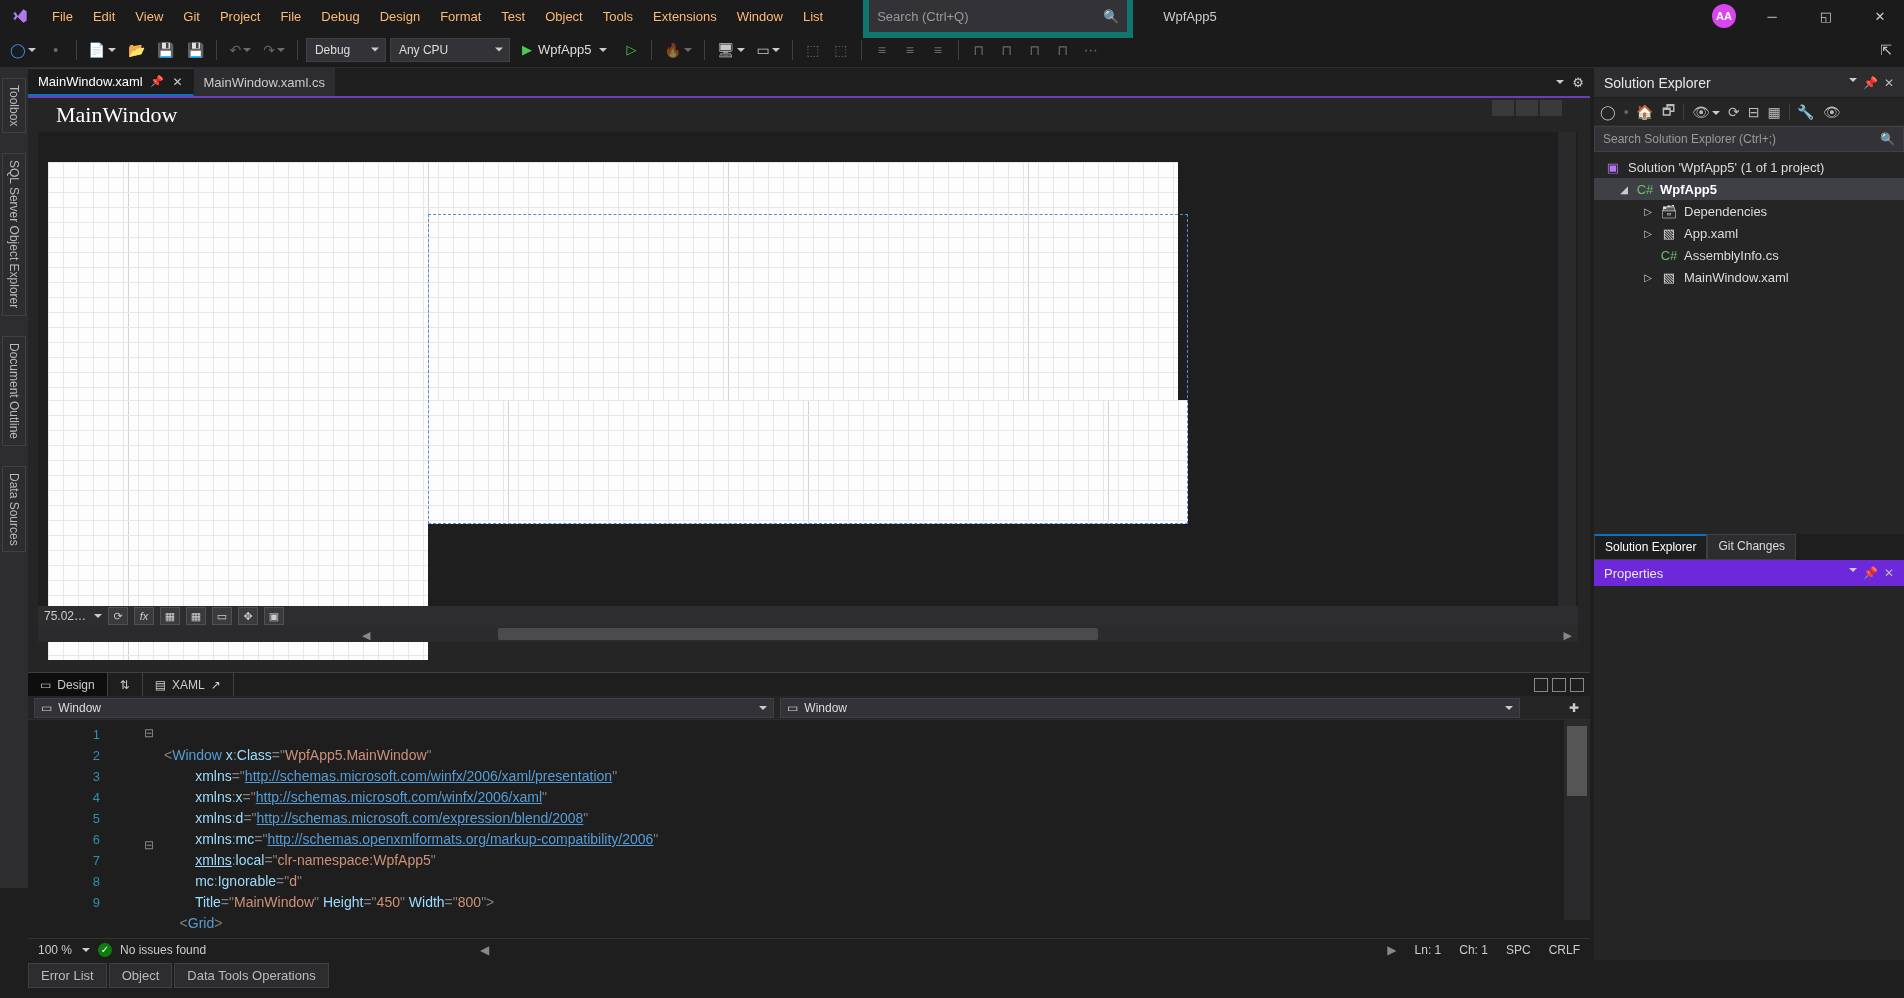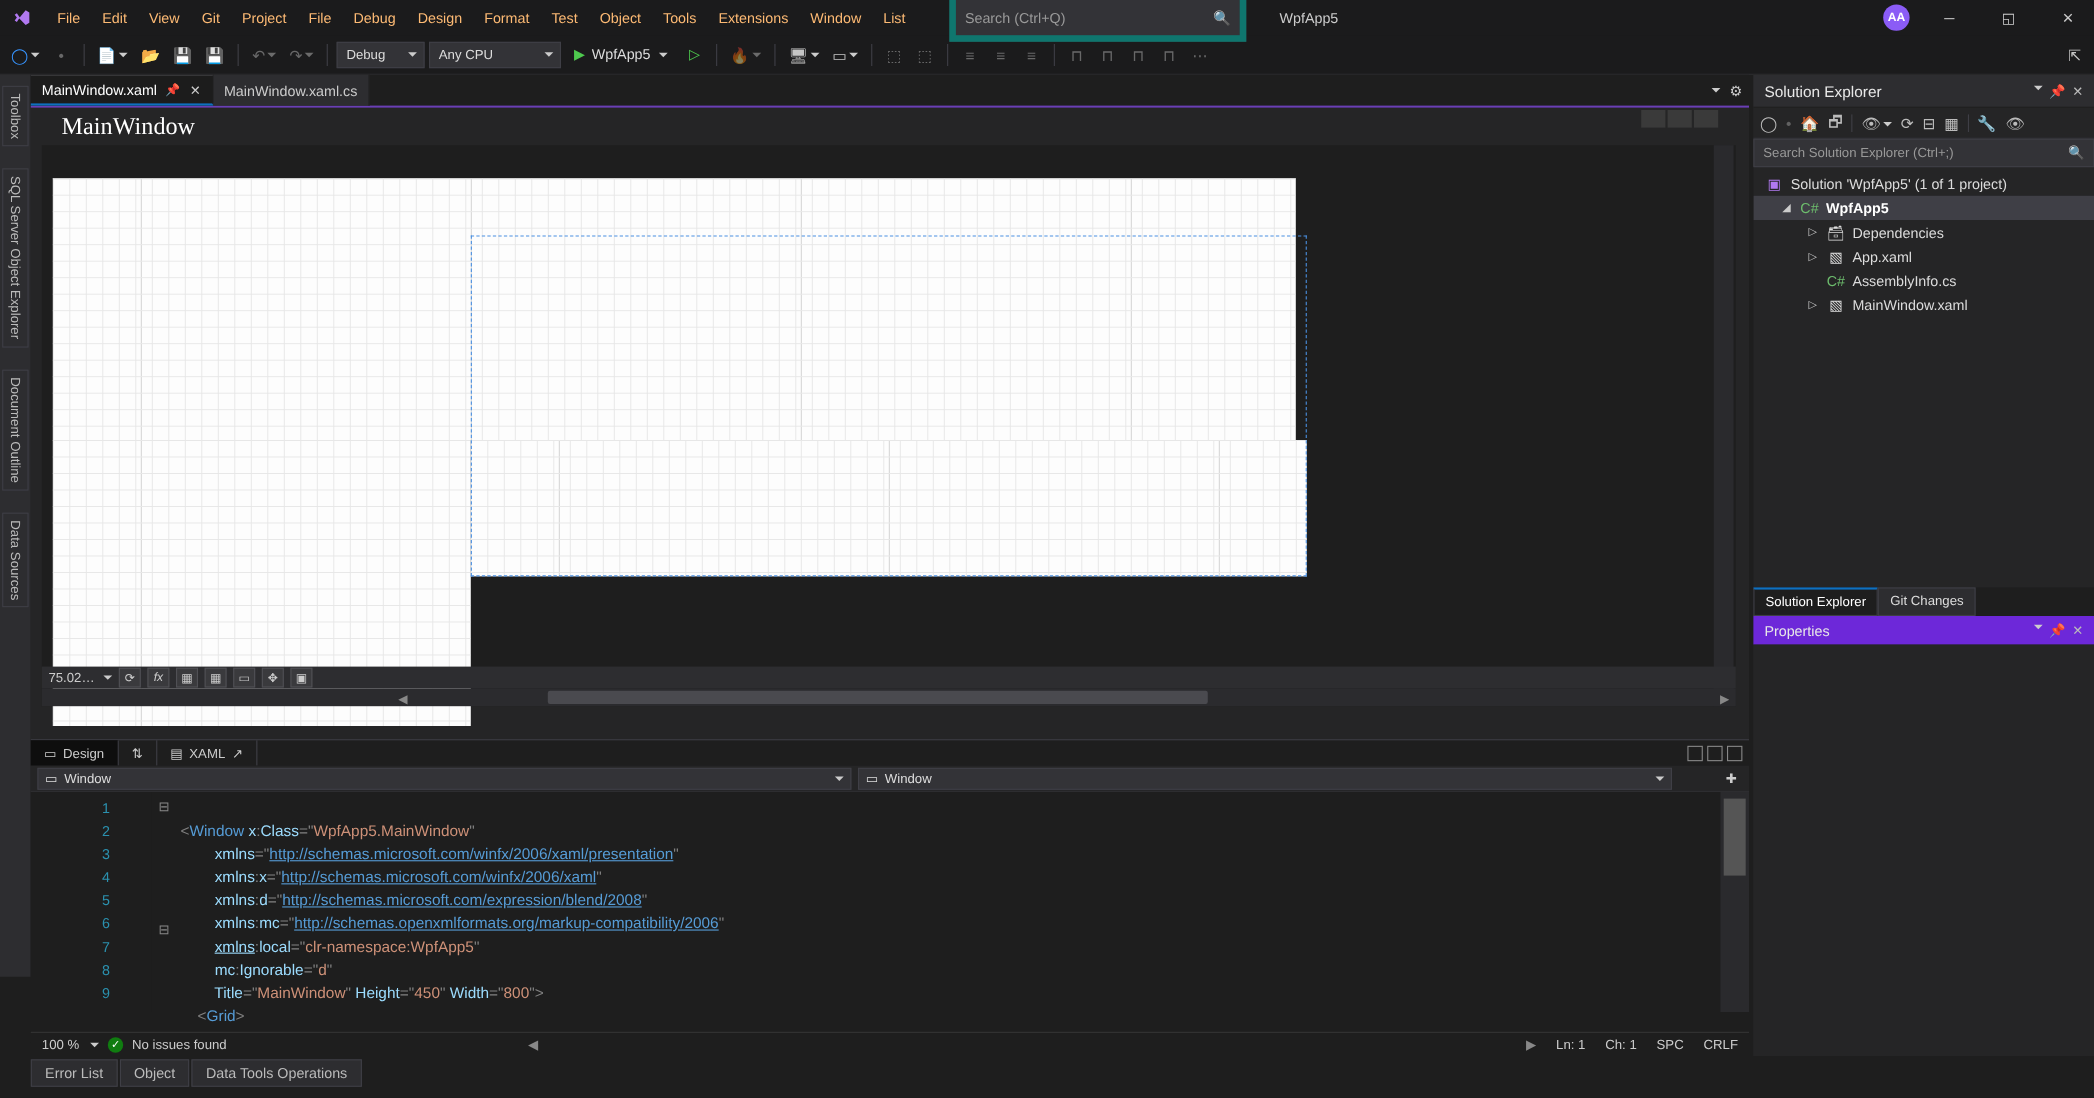--- a/index.html
+++ b/index.html
@@ -7,21 +7,21 @@
 
 
 .titlebar { height:32px; background:#1b1b1c; display:flex; align-items:center; padding:0 6px; }
 .vs-logo { width:24px; height:24px; margin:0 10px 0 2px; display:flex; align-items:center; justify-content:center; }
 .menu { display:flex; }
 .menu-item { padding:6px 10px; font-size:13px; color:#fdba74; cursor:pointer; }
 .search-box { margin-left:30px; width:270px; height:24px; background:#333337; border:6px solid #0f766e; display:flex; align-items:center; padding:16px 8px; color:#999; position:relative; }
 .search-box .mag { position:absolute; right:8px; color:#ccc; }
 .titlebar-right { margin-left:auto; display:flex; align-items:center; gap:18px; }
 .app-title { color:#ccc; font-size:13px; margin-left:30px; }
-.user-badge { width:24px; height:24px; border-radius:50%; background:#8b5cf6; color:#fff; font-size:11px; display:flex; align-items:center; justify-content:center; font-weight:600; }
+.user-badge { width:24px; height:24px; border-radius:50%; background:#d946ef; color:#fff; font-size:11px; display:flex; align-items:center; justify-content:center; font-weight:600; }
 .win-btn { width:36px; height:28px; display:flex; align-items:center; justify-content:center; color:#ccc; }
 
 
 .toolbar { height:36px; background:#1b1b1c; border-bottom:1px solid #2d2d30; display:flex; align-items:center; padding:0 6px; gap:4px; }
 .tb-btn { height:24px; min-width:24px; padding:0 4px; display:flex; align-items:center; justify-content:center; color:#c5c5c5; font-size:14px; cursor:pointer; border-radius:2px; position:relative; }
 .tb-sep { width:1px; height:20px; background:#3f3f46; margin:0 4px; }
 .tb-combo { height:24px; background:#333337; border:1px solid #3f3f46; padding:0 20px 0 8px; display:flex; align-items:center; font-size:12px; position:relative; min-width:80px; color:#ddd; }
 .tb-combo::after { content:""; position:absolute; right:6px; top:50%; transform:translateY(-30%); border:4px solid transparent; border-top-color:#ccc; }
 .tb-run { display:flex; align-items:center; gap:6px; padding:0 8px; height:24px; color:#ddd; }
 .play { color:#4ec94e; font-size:13px; }

